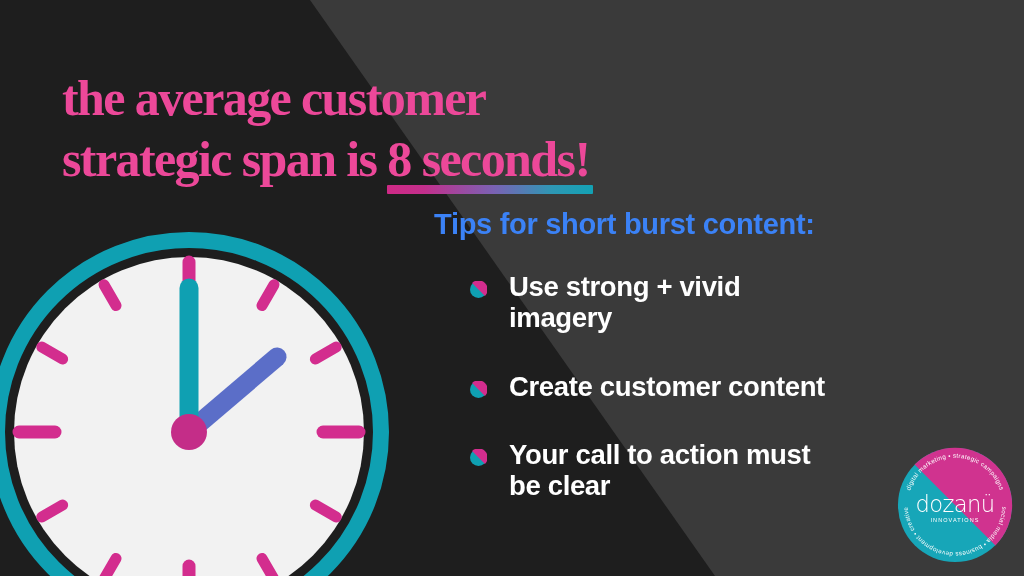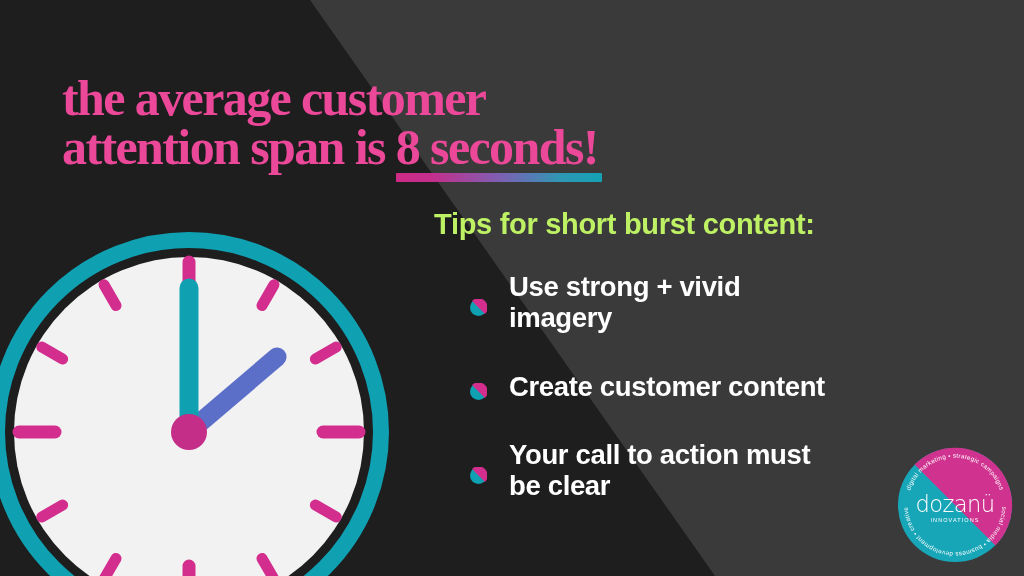--- a/index.html
+++ b/index.html
@@ -54,52 +54,53 @@
     font-weight: 800;
     letter-spacing: -1.6px;
     font-family: Liberation Serif, serif;
     font-stretch: condensed;
   }
   .headline .ln { display: block; white-space: nowrap; }
   .hl-accent {
     position: relative;
     display: inline-block;
     padding-bottom: 2px;
+    margin-top: 12px;
   }
   .hl-accent::after {
     content: "";
     position: absolute;
     left: 0;
     right: -4px;
     bottom: -8px;
     height: 9px;
     border-radius: 1px;
     background: linear-gradient(90deg, #cf2a86 0%, #c32f8c 18%, #7a62b4 52%, #2e97b4 80%, #13a2b4 100%);
   }
 
   
   .subhead {
     position: absolute;
     left: 434px;
     top: 208px;
-    color: #bef264;
+    color: #3b82f6;
     font-size: 29px;
     font-weight: 700;
     letter-spacing: -0.3px;
   }
 
   .bullets {
     position: absolute;
     left: 470px;
     top: 272px;
     width: 470px;
   }
   .bullet-row {
     display: flex;
-    align-items: center;
+    align-items: flex-start;
     margin-bottom: 38px;
   }
   .bullet-row:last-child { margin-bottom: 13px; }
   .bullet-dot {
     flex: 0 0 auto;
     width: 17px;
     height: 17px;
     margin-top: 9px;
     margin-right: 22px;
   }
@@ -156,21 +157,21 @@
       <line x1="204" y1="204" x2="292" y2="129" stroke="#5b6ec8" stroke-width="19" stroke-linecap="round"></line>
 
       <line x1="204" y1="204" x2="204" y2="60" stroke="#0fa0b2" stroke-width="19" stroke-linecap="round"></line>
 
       <circle cx="204" cy="204" r="18" fill="#c42d88"></circle>
     </svg>
   </div>
 
   <h1 class="headline">
     <span class="ln">the average customer</span>
-    <span class="ln"><span>attention span is </span><span class="hl-accent">8 seconds!</span></span>
+    <span class="ln"><span>strategic span is </span><span class="hl-accent">8 seconds!</span></span>
   </h1>
 
   <div class="subhead">Tips for short burst content:</div>
 
   <div class="bullets">
 
     <div class="bullet-row">
       <span class="bullet-dot">
         <svg viewBox="0 0 20 20" xmlns="http://www.w3.org/2000/svg">
           <circle cx="10" cy="10" r="10" fill="#0fa0b2"></circle>

